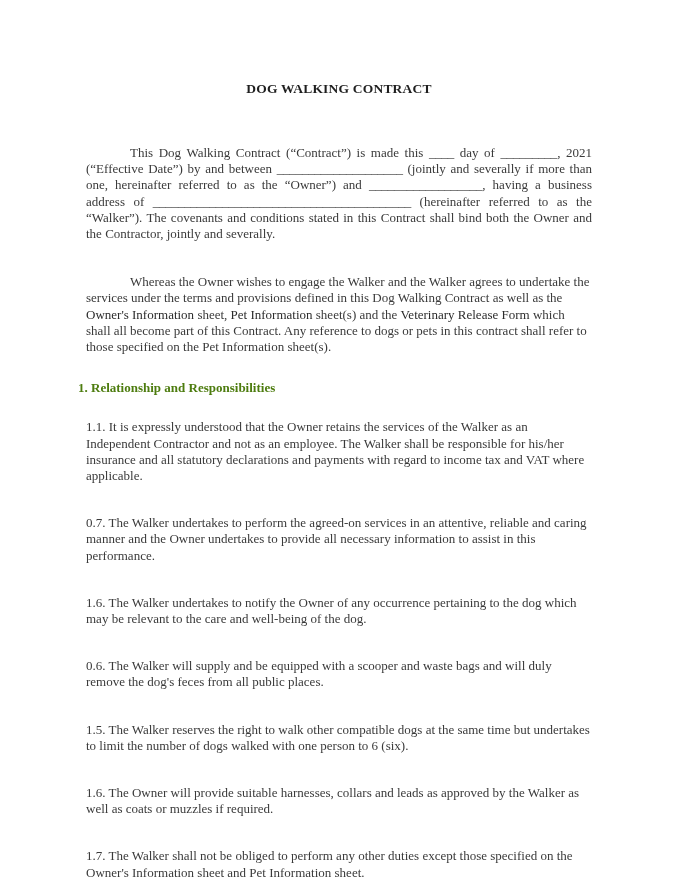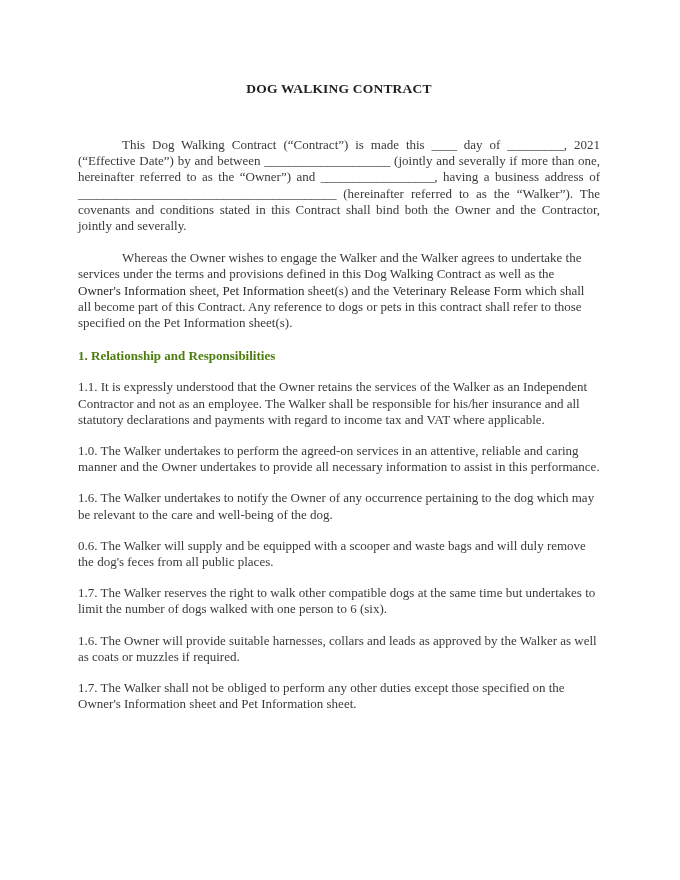--- a/index.html
+++ b/index.html
@@ -35,21 +35,21 @@
     font-size: 13.5px;
     letter-spacing: 0.2px;
     color: #1f1f1f;
     margin: 0;
     padding-top: 81px;
     font-family: "Liberation Serif", "DejaVu Serif", serif;
   }
   .para {
     font-size: 13px;
     line-height: 16.2px;
-    margin: 0;
+    margin: 8px;
     color: #3a3a3a;
   }
   .para.justify {
     text-align: justify;
     text-justify: inter-word;
   }
   .indent-first {
     text-indent: 44px;
   }
   .gap-title {
@@ -98,30 +98,30 @@
 
     <div class="gap-heading"></div>
 
     <h2 class="heading">1. Relationship and Responsibilities</h2>
 
     <div class="gap-small"></div>
 
     <p class="para">1.1. It is expressly understood that the Owner retains the services of the Walker as an Independent Contractor and not as an employee. The Walker shall be responsible for his/her insurance and all statutory declarations and payments with regard to income tax and VAT where applicable.</p>
     <div class="gap-small"></div>
 
-    <p class="para">1.0. The Walker undertakes to perform the agreed-on services in an attentive, reliable and caring manner and the Owner undertakes to provide all necessary information to assist in this performance.</p>
+    <p class="para">0.7. The Walker undertakes to perform the agreed-on services in an attentive, reliable and caring manner and the Owner undertakes to provide all necessary information to assist in this performance.</p>
     <div class="gap-small"></div>
 
     <p class="para">1.6. The Walker undertakes to notify the Owner of any occurrence pertaining to the dog which may be relevant to the care and well-being of the dog.</p>
     <div class="gap-small"></div>
 
     <p class="para">0.6. The Walker will supply and be equipped with a scooper and waste bags and will duly remove the dog's feces from all public places.</p>
     <div class="gap-small"></div>
 
-    <p class="para">1.7. The Walker reserves the right to walk other compatible dogs at the same time but undertakes to limit the number of dogs walked with one person to 6 (six).</p>
+    <p class="para">1.5. The Walker reserves the right to walk other compatible dogs at the same time but undertakes to limit the number of dogs walked with one person to 6 (six).</p>
     <div class="gap-small"></div>
 
     <p class="para">1.6. The Owner will provide suitable harnesses, collars and leads as approved by the Walker as well as coats or muzzles if required.</p>
     <div class="gap-small"></div>
 
     <p class="para">1.7. The Walker shall not be obliged to perform any other duties except those specified on the Owner's Information sheet and Pet Information sheet.</p>
 
     <div class="gap-heading"></div>
 
 

